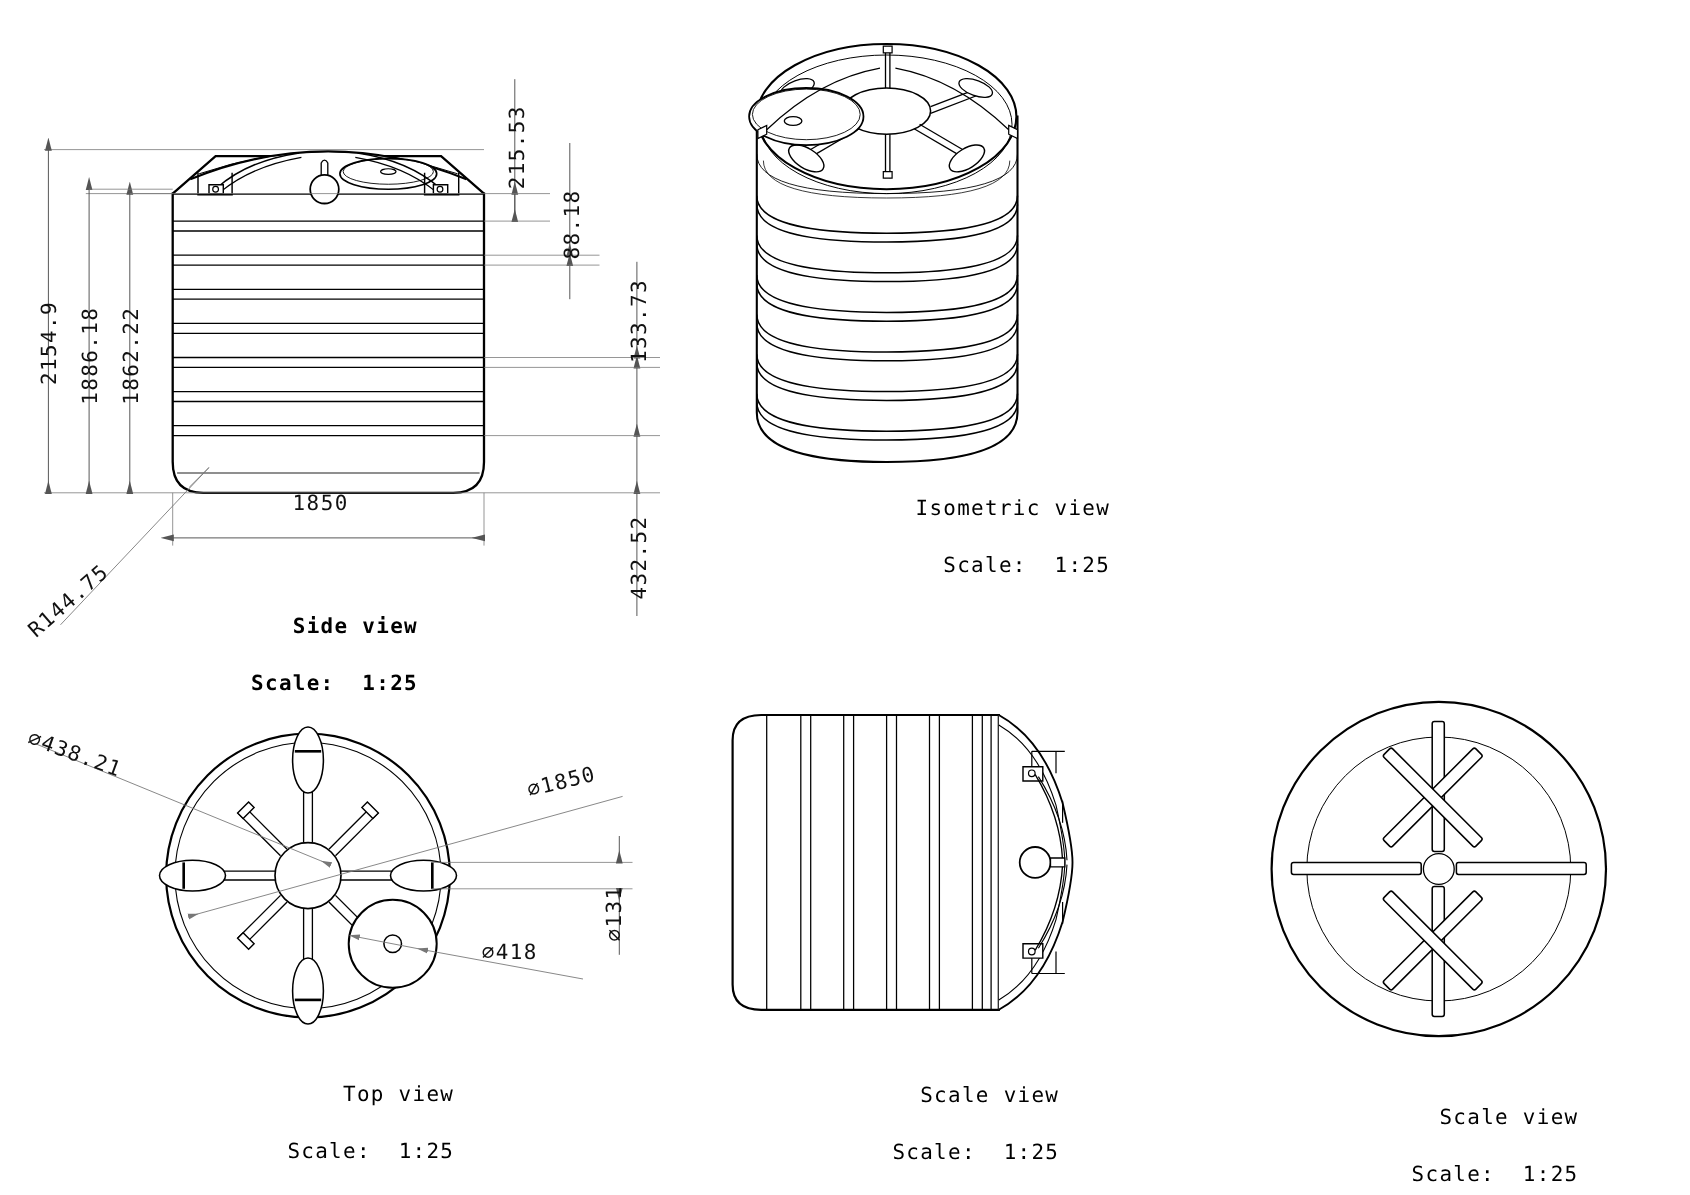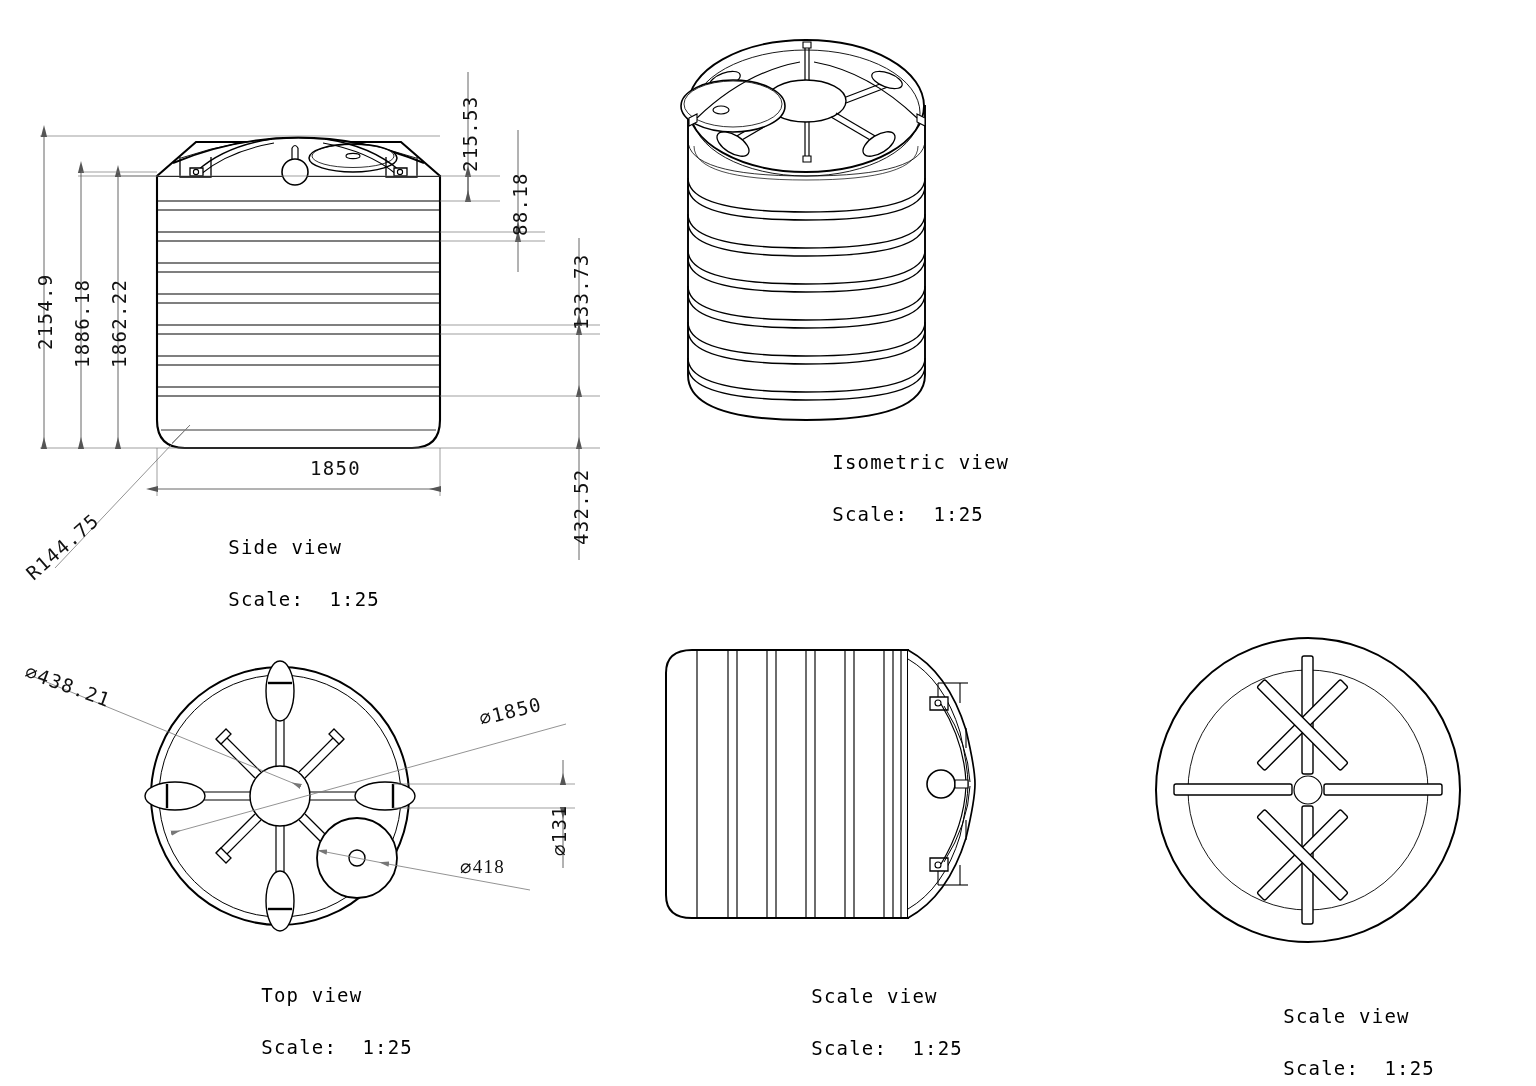--- a/index.html
+++ b/index.html
@@ -21,20 +21,21 @@
     top: 0;
   }
   .cap {
     position: absolute;
     font-family: "DejaVu Sans Mono", "Liberation Mono", monospace;
     font-size: 19px;
     letter-spacing: 1.2px;
     color: #000000;
     white-space: pre;
     line-height: 26px;
+    text-align: right;
   }
   .dimtxt {
     position: absolute;
     font-family: "DejaVu Sans Mono", "Liberation Mono", monospace;
     font-size: 19px;
     letter-spacing: 1.3px;
     color: #111111;
     white-space: pre;
     transform-origin: left top;
   }
@@ -347,30 +348,30 @@
 
 <div class="dimtxt rot90" style="left:34px; top:350px;">2154.9</div>
 <div class="dimtxt rot90" style="left:71px; top:368px;">1886.18</div>
 <div class="dimtxt rot90" style="left:108px; top:368px;">1862.22</div>
 
 <div class="dimtxt rot90" style="left:459px; top:172px;">215.53</div>
 <div class="dimtxt rot90" style="left:509px; top:236px;">88.18</div>
 <div class="dimtxt rot90" style="left:570px; top:330px;">133.73</div>
 <div class="dimtxt rot90" style="left:570px; top:545px;">432.52</div>
 
-<div class="dimtxt" style="left:266px; top:457px;margin-left:44px;">1850</div>
+<div class="dimtxt" style="left:266px; top:447px;">1850</div>
 
 <div class="dimtxt" style="left:36px; top:562px; transform:rotate(-41deg); transform-origin:left bottom;">R144.75</div>
 
 <div class="dimtxt" style="left:30px; top:660px; transform:rotate(20deg); transform-origin:left top;">⌀438.21</div>
 <div class="dimtxt" style="left:477px; top:708px; transform:rotate(-14deg); transform-origin:left top;">⌀1850</div>
 <div class="dimtxt rot90" style="left:548px; top:856px;">⌀131</div>
-<div class="dimtxt" style="left:460px; top:855px;font-family:Liberation Serif, serif;">⌀418</div>
-
-<div class="cap" style="left:203px; top:508px;">
+<div class="dimtxt" style="left:438px; top:855px;">⌀418</div>
+
+<div class="cap" style="left:203px; top:530px;font-weight:bold;">
   <span>Side view</span><br>
   <span>Scale:  1:25</span>
 </div>
 
 <div class="cap" style="left:807px; top:423px;">
   <span>Isometric view</span><br>
   <span>Scale:  1:25</span>
 </div>
 
 <div class="cap" style="left:236px; top:956px;">

